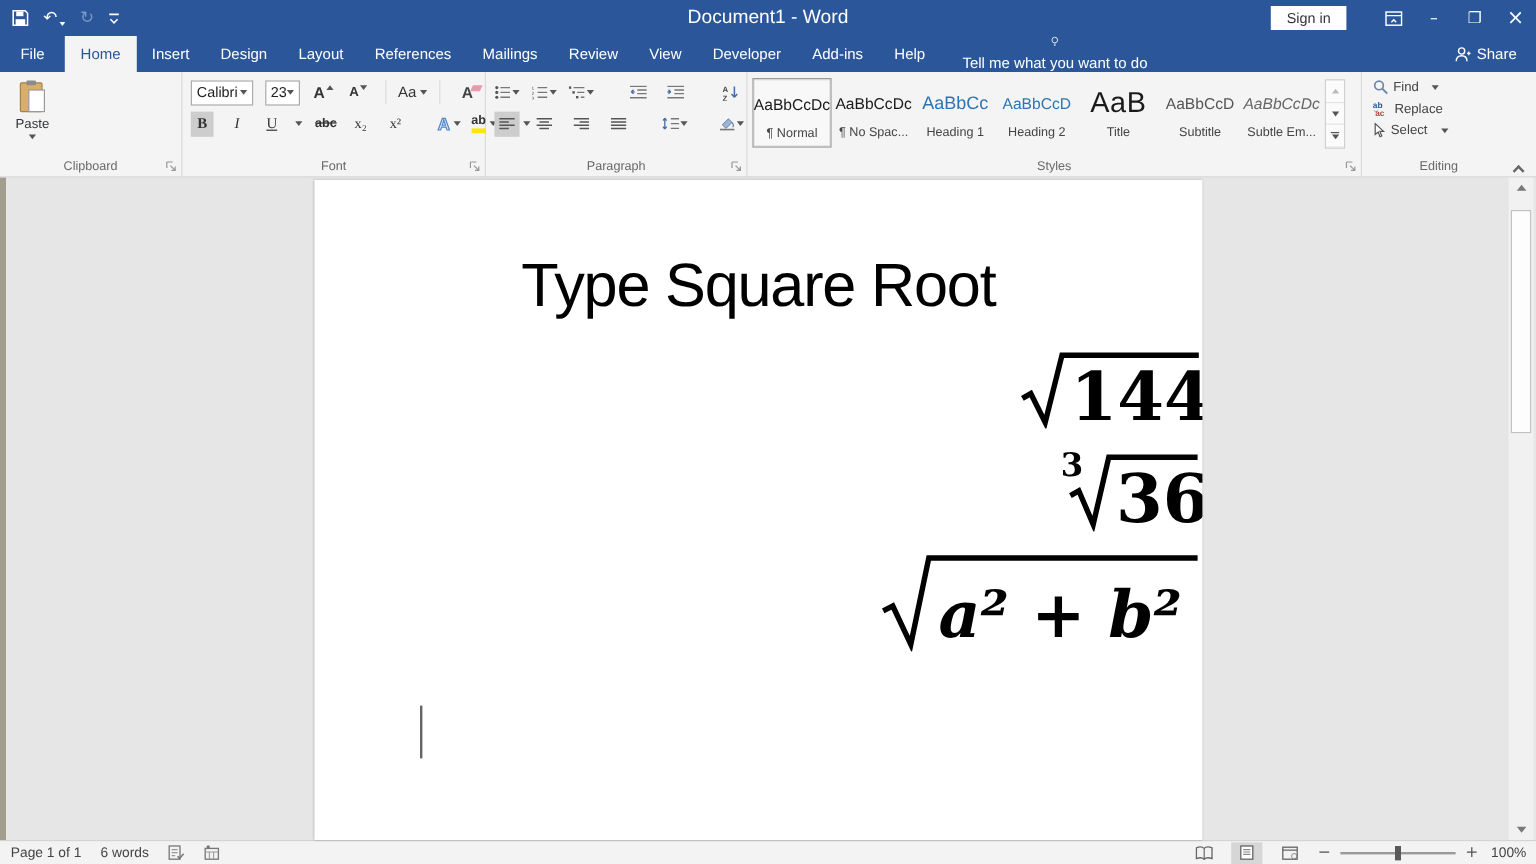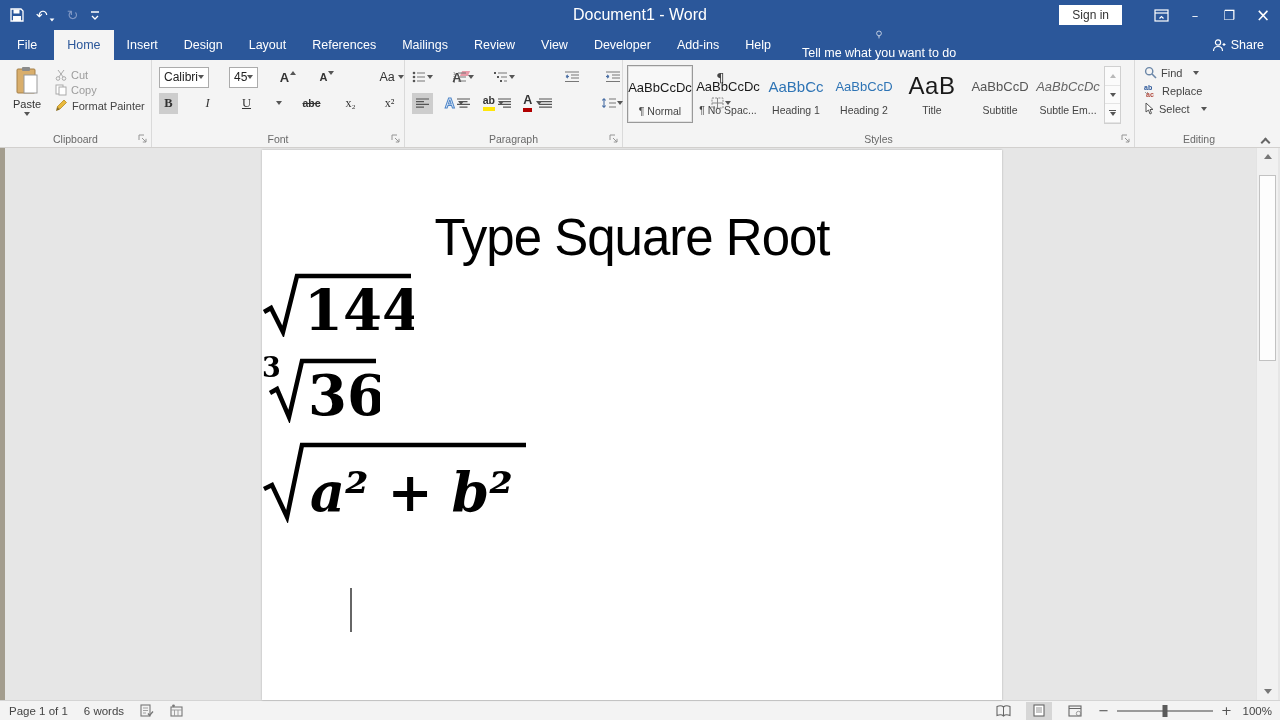--- a/index.html
+++ b/index.html
@@ -38,21 +38,21 @@
   
   .g-clipboard { width:152px; display:flex; }
   .paste-btn { width:48px; display:flex; flex-direction:column; align-items:center; padding-top:3px; gap:2px; }
   .paste-btn .lbl { font-size:11px; color:#333; }
   .clip-col { display:flex; flex-direction:column; gap:3px; padding:6px 0 0 4px; }
   .srow { display:flex; align-items:center; gap:4px; font-size:11px; white-space:nowrap; }
   .srow.gray { color:#9c9c9c; }
 
   
   .g-font { width:253px; display:flex; flex-direction:column; }
-  .frow { display:flex; align-items:center; height:26px; padding:2px 2px 0 4px; gap:20px; }
+  .frow { display:flex; align-items:center; height:26px; padding:2px 2px 0 4px; gap:10px; }
   .combo { background:#fff; border:1px solid #ababab; height:21px; display:flex; align-items:center; justify-content:space-between; padding:0 4px; font-size:12px; color:#222; }
   .combo.name { width:90px; }
   .combo.size { width:38px; }
   .fbtn { min-width:19px; height:21px; display:flex; align-items:center; justify-content:center; padding:0 2px; font-size:12.5px; color:#333; }
   .fbtn.on { background:#cdcdcd; }
   .boldb { font-weight:bold; font-family:"Liberation Serif", serif; }
   .italb { font-style:italic; font-family:"Liberation Serif", serif; }
   .underb { text-decoration:underline; font-family:"Liberation Serif", serif; }
   .strikeb { text-decoration:line-through; font-size:10.5px; font-weight:bold; }
   .subsup { font-family:"Liberation Serif", serif; font-size:12px; }
@@ -90,21 +90,21 @@
   
   .g-edit { width:128px; display:flex; flex-direction:column; gap:5px; padding-top:6px; padding-left:9px; }
   .collapse-btn { position:absolute; right:8px; bottom:4px; width:10px; height:7px; }
   .chev { width:7px; height:7px; border-left:2px solid #666; border-top:2px solid #666; transform:rotate(45deg); margin-top:3px; }
 
   
   .docarea { position:relative; height:552px; background:#e6e6e6; }
   .edge-artifact { position:absolute; left:0; top:0; width:5px; height:100%; background:#a39d8e; }
   .page { position:absolute; left:262px; top:2px; width:740px; height:550px; background:#fff; box-shadow:0 0 2px rgba(0,0,0,.25); }
   .doc-heading { margin-top:58px; text-align:center; font-size:51px; font-weight:normal; color:#000; letter-spacing:-1px; }
-  .equations { display:flex; flex-direction:column; align-items:flex-start; margin-top:4px; gap:16px; }
+  .equations { display:flex; flex-direction:column; align-items:flex-end; margin-top:24px; gap:16px; }
   .eq svg { display:block; }
   .eq text { font-family:"DejaVu Serif", serif; font-weight:bold; fill:#000; }
   .eq .ital { font-style:italic; }
   .caret { position:absolute; left:88px; top:438px; width:2px; height:44px; background:#666; }
 
   
   .vscroll { position:absolute; top:0; right:2px; width:22px; height:100%; background:#f1f1f1; border-left:1px solid #e3e3e3; }
   .vs-btn { position:absolute; left:0; width:22px; height:17px; display:flex; align-items:center; justify-content:center; }
   .vs-up { top:0; } .vs-dn { bottom:0; }
   .vs-up .t { width:0;height:0;border-left:4px solid transparent;border-right:4px solid transparent;border-bottom:5px solid #777; }
@@ -199,59 +199,35 @@
   <div class="rgroup g-clipboard">
     <div class="paste-btn">
       <svg width="26" height="30" viewBox="0 0 26 30">
         <rect x="3" y="3" width="18" height="24" rx="1" fill="#d9ae6b" stroke="#a5804a" stroke-width="1"></rect>
         <rect x="8" y="1" width="8" height="4" rx="1" fill="#8b8b8b"></rect>
         <rect x="10" y="9" width="13" height="18" fill="#fff" stroke="#9a9a9a" stroke-width="1"></rect>
       </svg>
       <span class="lbl">Paste</span>
       <span class="dd"></span>
     </div>
-    <div class="clip-col">
-      <div class="srow gray">
-        <svg width="12" height="12" viewBox="0 0 12 12">
-            <circle cx="3" cy="9.5" r="1.8" fill="none" stroke="#aaa" stroke-width="1"></circle>
-            <circle cx="9" cy="9.5" r="1.8" fill="none" stroke="#aaa" stroke-width="1"></circle>
-            <path d="M3.8 8 L9 1 M8.2 8 L3 1" stroke="#aaa" stroke-width="1"></path>
-          </svg>
-        <span>Cut</span>
-      </div>
-      <div class="srow gray">
-        <svg width="12" height="12" viewBox="0 0 12 12">
-            <rect x="1" y="1" width="7" height="9" fill="#fff" stroke="#aaa" stroke-width="1"></rect>
-            <rect x="4" y="3" width="7" height="8" fill="#fff" stroke="#aaa" stroke-width="1"></rect>
-          </svg>
-        <span>Copy</span>
-      </div>
-      <div class="srow">
-        <svg width="13" height="13" viewBox="0 0 13 13">
-            <path d="M2 8 L9 1 l2.5 2.5 L5 10 z" fill="#e9b93c" stroke="#b78c22" stroke-width=".8"></path>
-            <path d="M2 8 L1 12 L5 10.5" fill="#8a6d1f"></path>
-          </svg>
-        <span>Format Painter</span>
-      </div>
-    </div>
     <div class="rgroup-label">Clipboard</div>
     <svg class="launcher" viewBox="0 0 10 10">
         <path d="M1 1 H6 M1 1 V6" stroke="#777" fill="none"></path>
         <path d="M4 4 L8 8 M8 4.8 V8 H4.8" stroke="#777" fill="none"></path>
       </svg>
   </div>
 
   <div class="rgroup g-font">
     <div class="frow">
       <div class="combo name">
         <span>Calibri</span>
           <span class="dd"></span>
       </div>
       <div class="combo size">
-        <span>45</span>
+        <span>23</span>
           <span class="dd"></span>
       </div>
       <span class="fbtn">
           <span class="growA">A</span>
           <span class="tri-up" style="margin:-8px 0 0 1px;border-bottom-color:#555;"></span>
         </span>
       <span class="fbtn">
           <span class="growA" style="font-size:11px;">A</span>
           <span class="tri-dn" style="margin:-8px 0 0 1px;"></span>
         </span>

